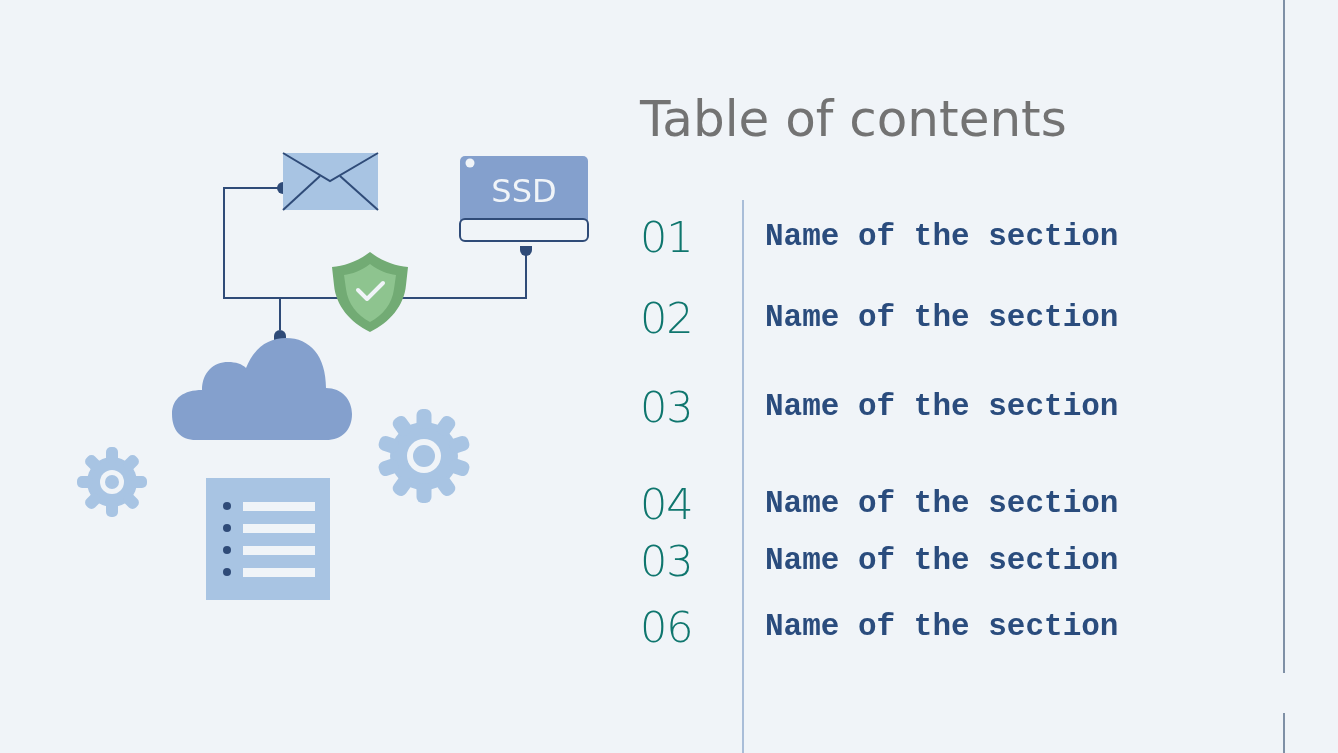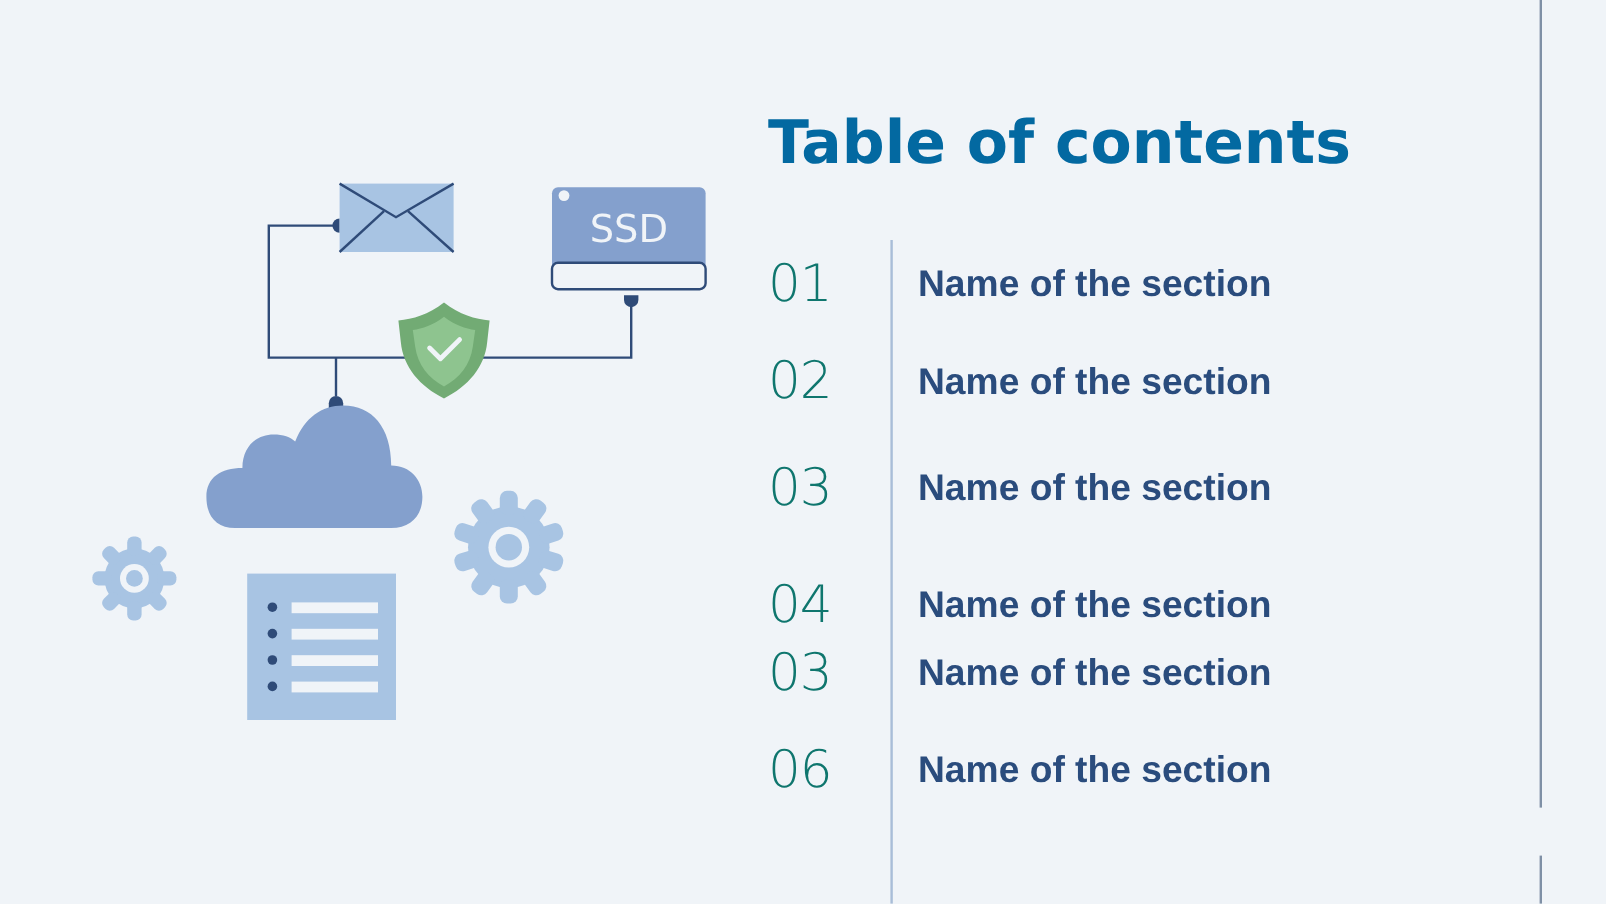--- a/index.html
+++ b/index.html
@@ -7,42 +7,42 @@
     width: 1338px; height: 753px; overflow: hidden;
     background: #f0f4f8;
     position: relative;
     font-family: "DejaVu Sans", sans-serif;
   }
   .slide { position: absolute; inset: 0; }
   .illustration { position: absolute; left: 0; top: 0; width: 620px; height: 753px; }
   .title {
     position: absolute; left: 640px; top: 92px;
     font-family: "DejaVu Sans", sans-serif;
-    font-weight: bold; font-size: 50px; color: #0369a1;
+    font-weight: normal; font-size: 50px; color: #737373;
     letter-spacing: 0px; margin: 0; line-height: 1.1;
   }
   .divider-v {
     position: absolute; left: 742px; top: 200px; width: 2px; height: 553px;
     background: #a9bdd8;
   }
   .frame-line-top {
     position: absolute; left: 1283px; top: 0; width: 2px; height: 673px; background: #7f90a6;
   }
   .frame-line-bot {
     position: absolute; left: 1283px; top: 713px; width: 2px; height: 40px; background: #7f90a6;
   }
   .toc-item { position: absolute; left: 640px; height: 60px; width: 600px; }
   .toc-num {
     position: absolute; left: 0; top: 0;
     font-family: "DejaVu Sans", sans-serif; font-weight: 300;
     font-size: 43px; color: #0f766e; line-height: 60px; letter-spacing: -1px;
   }
   .toc-label {
     position: absolute; left: 125px; top: 0;
-    font-family: Liberation Sans, sans-serif; font-weight: bold;
+    font-family: Liberation Mono, monospace; font-weight: bold;
     font-size: 31px; color: #2a4c7d; line-height: 60px;
   }
 </style>
 </head>
 <body>
 
 <div class="slide">
 
   <svg class="illustration" viewBox="0 0 620 753" xmlns="http://www.w3.org/2000/svg">
 
@@ -149,18 +149,18 @@
     <span class="toc-label">Name of the section</span>
   </div>
   <div class="toc-item" style="top:474px">
     <span class="toc-num">04</span>
     <span class="toc-label">Name of the section</span>
   </div>
   <div class="toc-item" style="top:531px">
     <span class="toc-num">03</span>
     <span class="toc-label">Name of the section</span>
   </div>
-  <div class="toc-item" style="top:612px">
+  <div class="toc-item" style="top:597px">
     <span class="toc-num">06</span>
     <span class="toc-label">Name of the section</span>
   </div>
 
 </div>
 
 </body></html>

